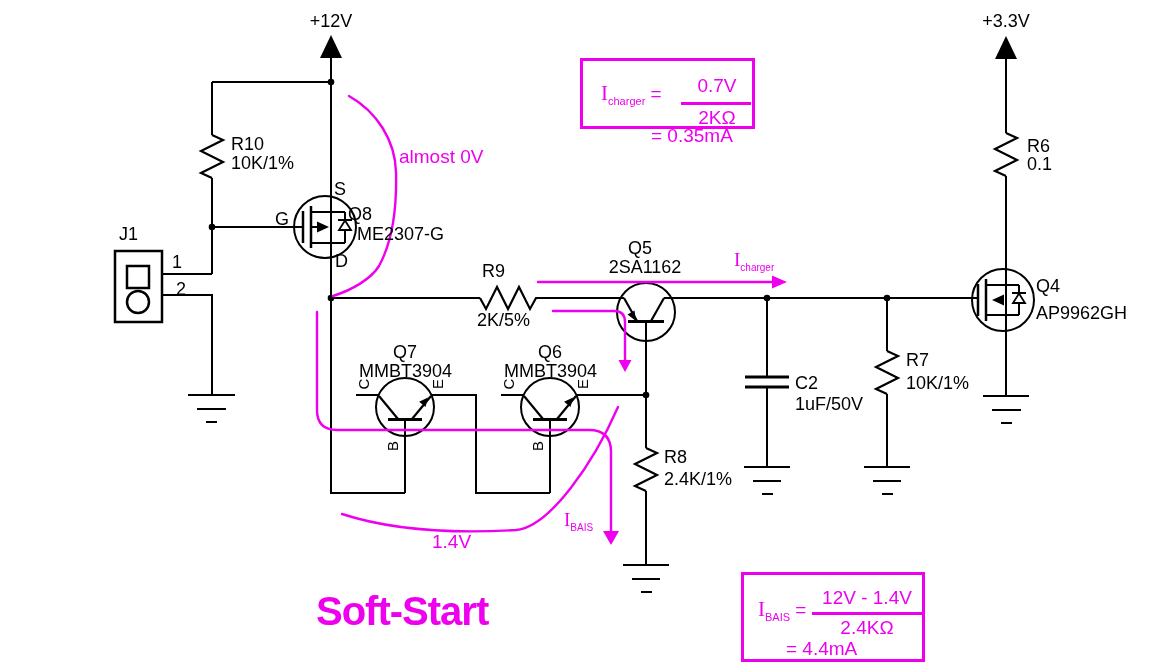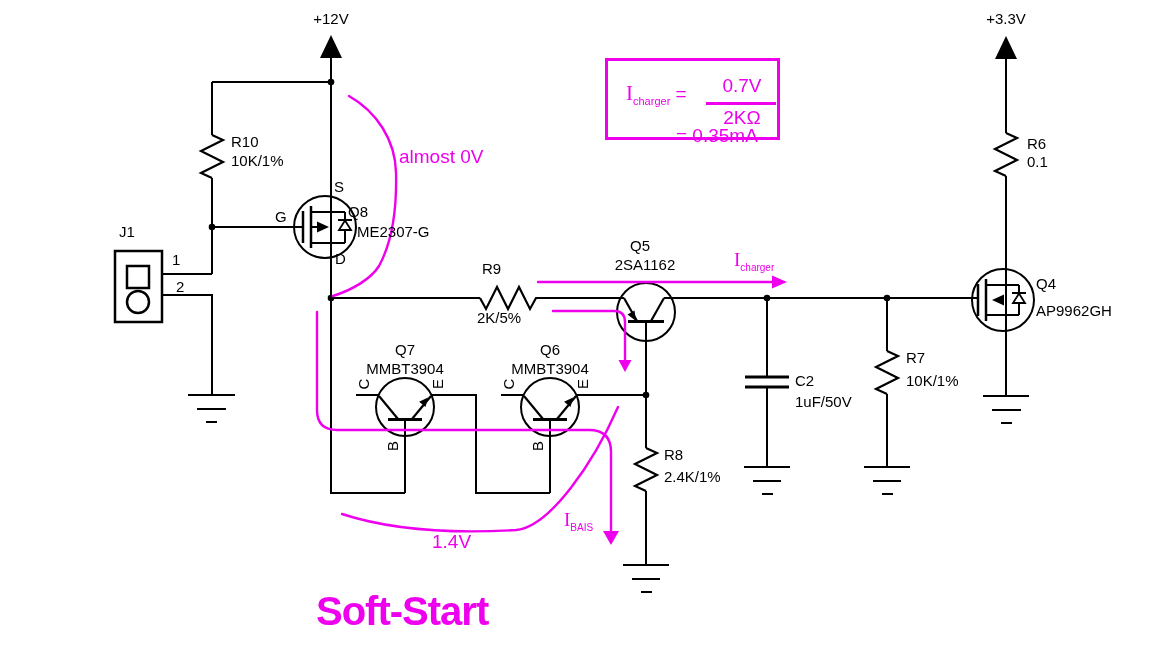--- a/index.html
+++ b/index.html
@@ -8,21 +8,21 @@
          font-family:"Liberation Sans",sans-serif;overflow:hidden;}
   svg.schematic{position:absolute;left:0;top:0;}
   .w{stroke:var(--wire);stroke-width:2;fill:none;}
   .wt{stroke:var(--wire);stroke-width:2.5;fill:none;}
   .bar{stroke:var(--wire);stroke-width:3;fill:none;}
   .comp{stroke:var(--wire);stroke-width:2.2;fill:none;}
   .blk{fill:var(--wire);}
   .dio{fill:#fff;stroke:var(--wire);stroke-width:1.8;}
   .mg{stroke:var(--ann);stroke-width:2.4;fill:none;stroke-linecap:round;}
   .mgf{fill:var(--ann);}
-  .lbl{position:absolute;font-size:15px;color:#000;white-space:nowrap;line-height:1.12;}
+  .lbl{position:absolute;font-size:18px;color:#000;white-space:nowrap;line-height:1.12;}
   .ctr{text-align:center;}
   .rot{transform:rotate(-90deg);transform-origin:center;font-size:15px;width:16px;height:16px;
        display:flex;align-items:center;justify-content:center;}
   .mga{position:absolute;color:var(--ann);font-size:19px;white-space:nowrap;line-height:1.05;}
   .ilabel .isym{font-family:"Liberation Serif",serif;font-size:21px;}
   .ilabel sub{font-size:11px;font-family:"Liberation Sans",sans-serif;}
   .ilabel-sm .isym{font-family:"Liberation Serif",serif;font-size:19px;}
   .ilabel-sm sub{font-size:10px;font-family:"Liberation Sans",sans-serif;}
   .title{position:absolute;font-size:40px;font-weight:bold;color:var(--ann);
          letter-spacing:-1px;white-space:nowrap;}
@@ -245,27 +245,37 @@
   <div class="mga" style="left:399px;top:147px;">almost 0V</div>
   <div class="mga" style="left:432px;top:532px;">1.4V</div>
 
   <div class="mga ilabel-sm" style="left:734px;top:250px;">
     <span class="isym">I</span><sub>charger</sub>
   </div>
   <div class="mga ilabel-sm" style="left:564px;top:510px;">
     <span class="isym">I</span><sub>BAIS</sub>
   </div>
 
-  <div class="formula-box" style="left:580px;top:58px;width:175px;height:82px;margin-left:25px;">
+  <div class="formula-box" style="left:580px;top:58px;width:175px;height:71px;">
     <div class="fb-el ilabel" style="left:18px;top:20px;">
       <span class="isym">I</span><sub>charger</sub>
       <span>=</span>
     </div>
     <div class="fb-el ctr" style="left:96px;top:14px;width:76px;text-align:center;">0.7V</div>
     <div class="fb-bar" style="left:98px;top:41px;width:70px;"></div>
     <div class="fb-el" style="left:96px;top:46px;width:76px;text-align:center;">2KΩ</div>
     <div class="fb-el" style="left:68px;top:64px;">= 0.35mA</div>
   </div>
 
+  <div class="formula-box" style="left:741px;top:572px;width:184px;height:90px;">
+    <div class="fb-el ilabel" style="left:14px;top:22px;">
+      <span class="isym">I</span><sub>BAIS</sub>
+      <span>=</span>
+    </div>
+    <div class="fb-el" style="left:70px;top:12px;width:106px;text-align:center;">12V - 1.4V</div>
+    <div class="fb-bar" style="left:68px;top:37px;width:110px;"></div>
+    <div class="fb-el" style="left:70px;top:42px;width:106px;text-align:center;">2.4KΩ</div>
+    <div class="fb-el" style="left:42px;top:63px;">= 4.4mA</div>
+  </div>
 
   <div class="title" style="left:316px;top:589px;">Soft-Start</div>
 
 </div>
 
 </body></html>

